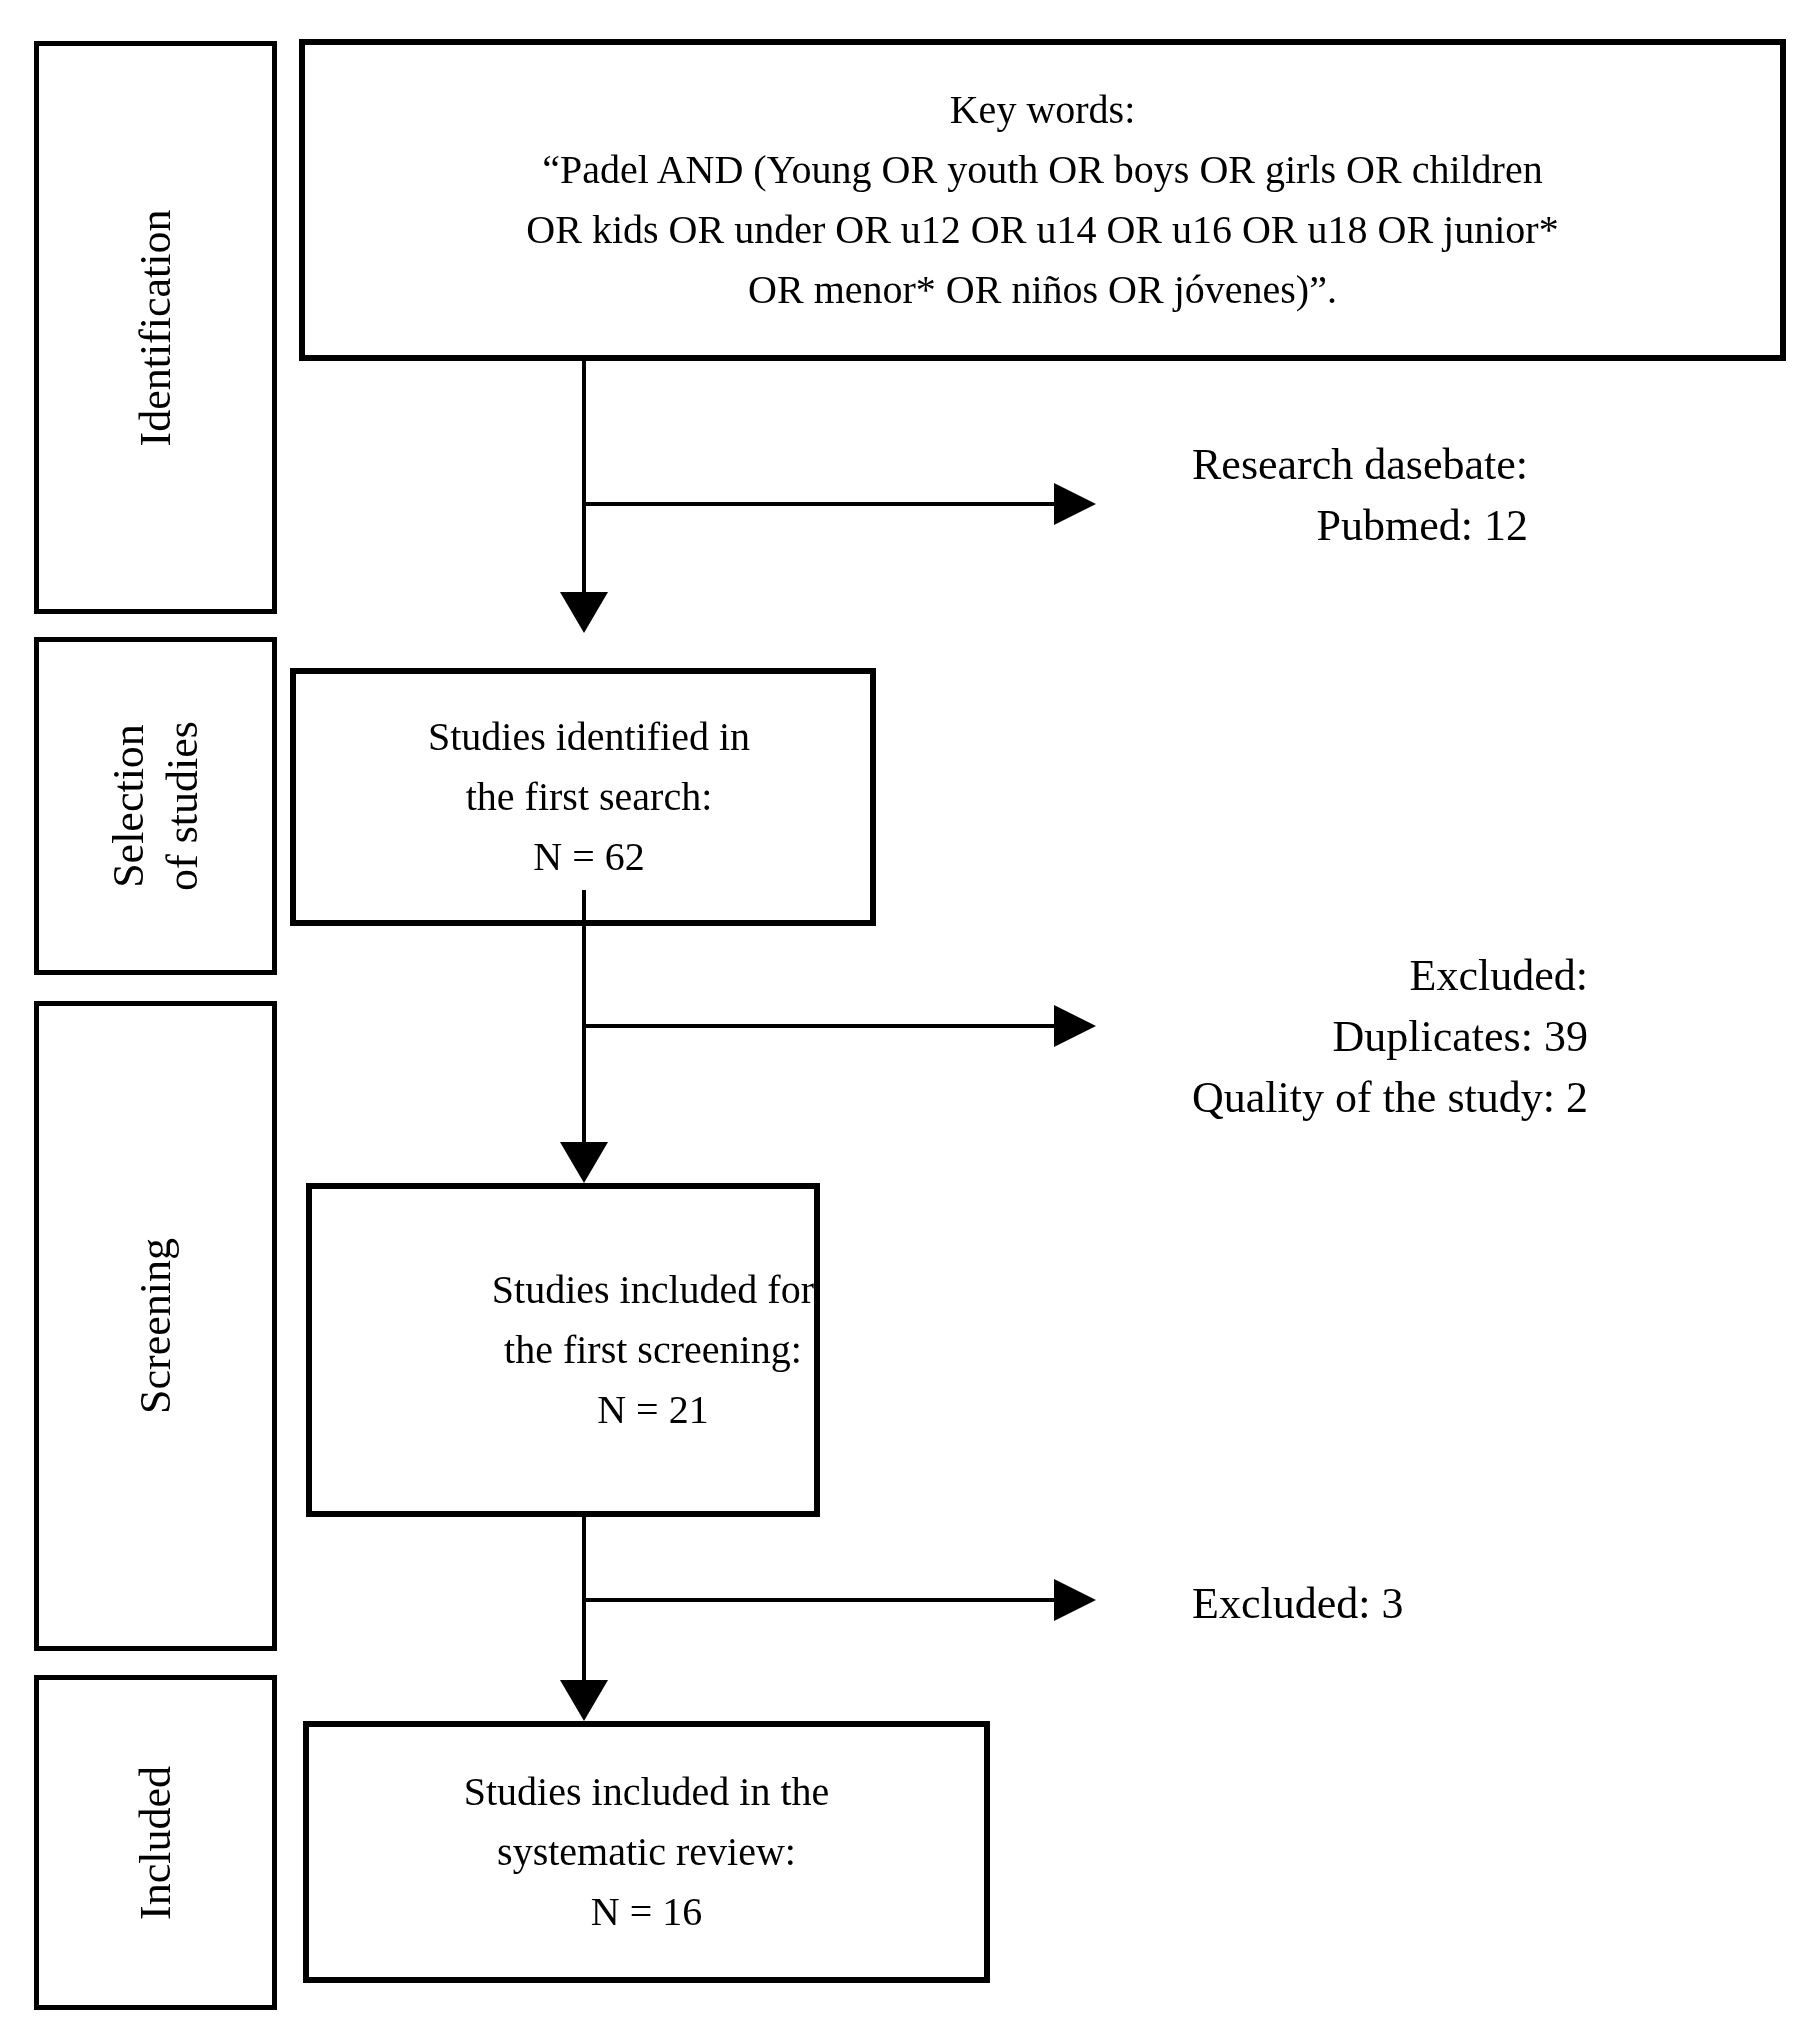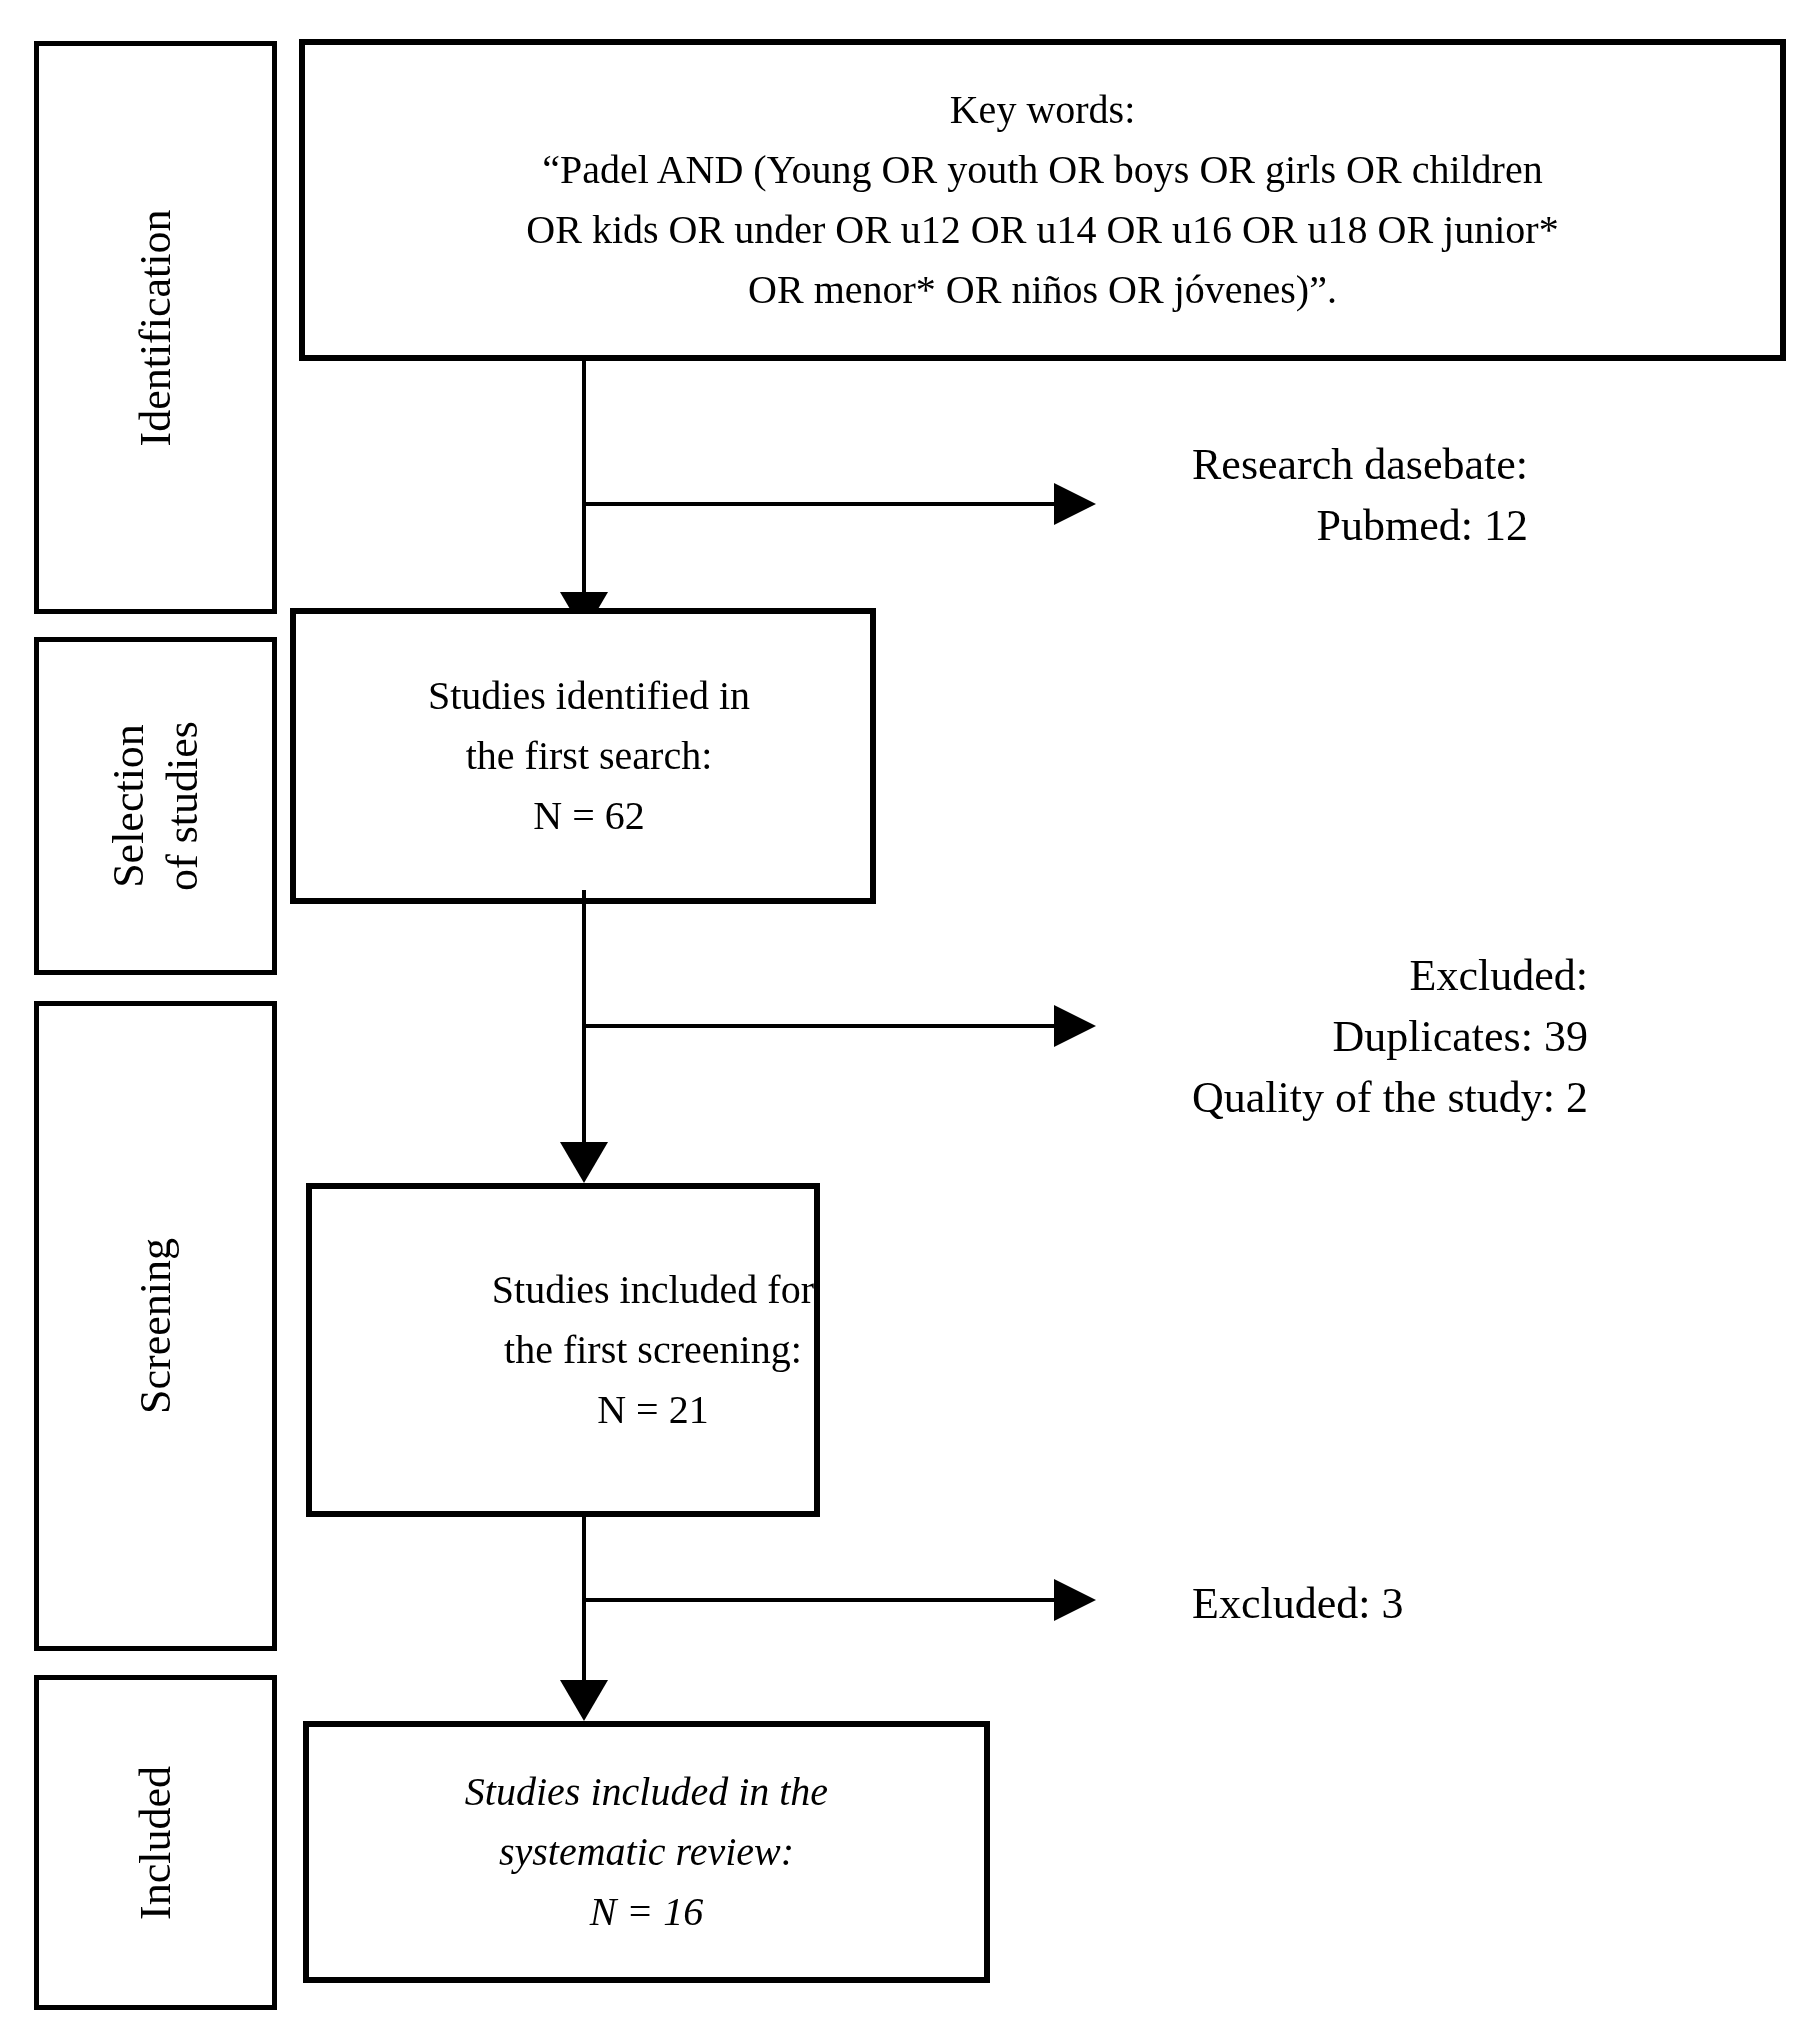--- a/index.html
+++ b/index.html
@@ -113,21 +113,21 @@
   <div class="vline" style="left:582px; top:360px; height:237px;"></div>
   <div class="arrow-down" style="left:560px; top:592px;"></div>
   <div class="hline" style="left:584px; top:502px; width:470px;"></div>
   <div class="arrow-right" style="left:1054px; top:483px;"></div>
 
   <div class="note" style="top:434px;">
     <div>Research dasebate:</div>
     <div>Pubmed: 12</div>
   </div>
 
-  <div class="fbox" style="left:290px; top:608px; width:586px; height:296px;padding-left:12px;">
+  <div class="fbox" style="left:290px; top:668px; width:586px; height:258px;padding-left:12px;">
     <div class="fbox-text">Studies identified in
 the first search:
 N = 62</div>
   </div>
 
   <div class="vline" style="left:582px; top:890px; height:257px;"></div>
   <div class="arrow-down" style="left:560px; top:1142px;"></div>
   <div class="hline" style="left:584px; top:1024px; width:470px;"></div>
   <div class="arrow-right" style="left:1054px; top:1005px;"></div>
 
@@ -145,20 +145,20 @@
 
   <div class="vline" style="left:582px; top:1517px; height:168px;"></div>
   <div class="arrow-down" style="left:560px; top:1680px;"></div>
   <div class="hline" style="left:584px; top:1598px; width:470px;"></div>
   <div class="arrow-right" style="left:1054px; top:1579px;"></div>
 
   <div class="note" style="top:1573px;">
     <div>Excluded: 3</div>
   </div>
 
-  <div class="fbox" style="left:303px; top:1721px; width:687px; height:262px;font-style:italic;">
+  <div class="fbox" style="left:303px; top:1721px; width:687px; height:262px;">
     <div class="fbox-text">Studies included in the
 systematic review:
 N = 16</div>
   </div>
 
 </div>
 
 
 </body></html>

